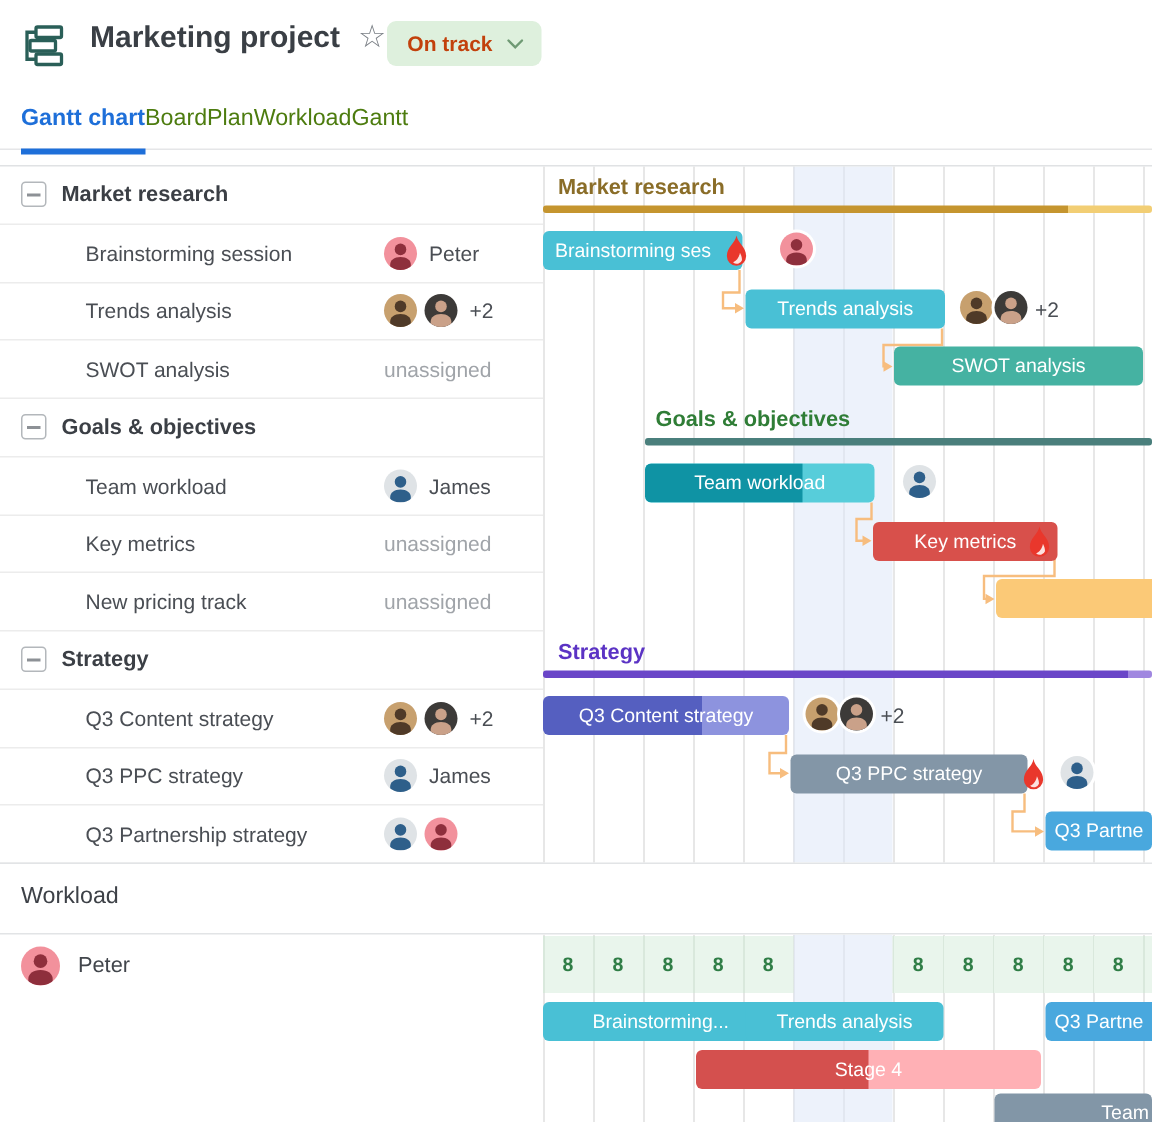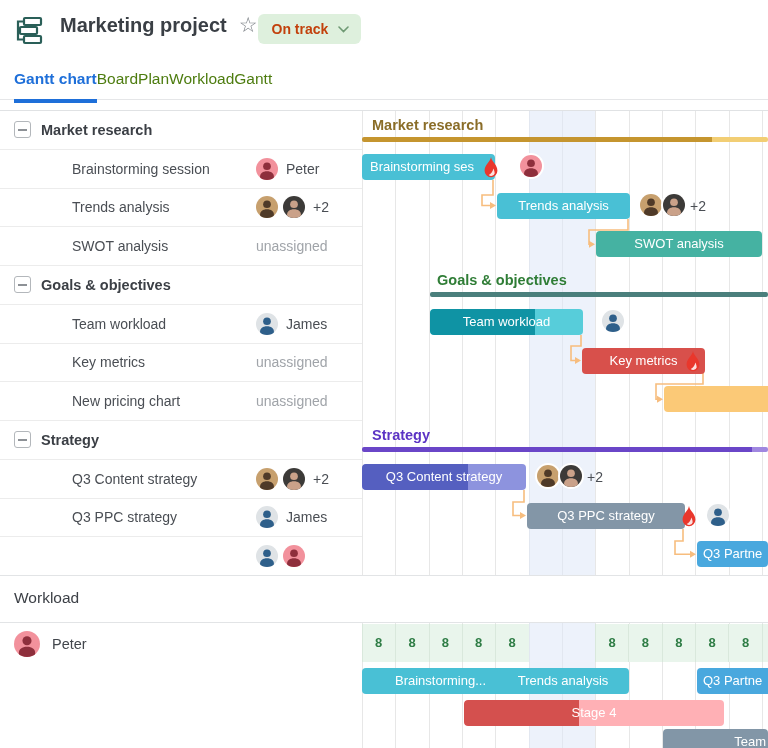--- a/index.html
+++ b/index.html
@@ -23,21 +23,21 @@
   .tab.active { color:#1e6fd9; font-weight:bold; border-bottom:4px solid #1e6fd9; }
   .tabline { position:absolute; top:99px; left:0; width:768px; height:1px; background:#e5e6e8; }
   
   .lp { position:absolute; top:110px; left:0; width:362px; height:465px; border-top:1px solid #e0e2e4; }
   .row { height:38.75px; border-bottom:1px solid #ececec; display:flex; align-items:center;
          position:relative; padding-left:14px; }
   .row.group .glabel { font-size:14.5px; font-weight:bold; color:#3b3f45; margin-left:10px; }
   .minusbox { width:17px; height:17px; border:1.5px solid #b3b7bb; border-radius:3px; position:relative; cursor:pointer; flex:0 0 17px;}
   .minusbox::after { content:""; position:absolute; left:3px; right:3px; top:50%; height:1.6px;
                      margin-top:-0.8px; background:#8d9196; }
-  .row.task { padding-left:72px;text-align:right; }
+  .row.task { padding-left:57px;text-align:right; }
   .tname { font-size:14px; color:#4a4e54; }
   .assign { position:absolute; left:256px; display:flex; align-items:center; gap:5px; }
   .aname { font-size:14px; color:#4a4e54; margin-left:3px; }
   .unass { font-size:14px; color:#a0a4a9; }
   .plus2 { font-size:14px; color:#4a4e54; margin-left:3px; }
   
   .avatar { width:22px; height:22px; border-radius:50%; overflow:hidden; flex:0 0 22px;
             box-shadow:0 0 0 2px #fff; position:relative; }
   .avatar svg { position:absolute; inset:0; width:100%; height:100%; fill:currentColor; }
   .av-peter { background:#f2919c; color:#8e2f3c; }
@@ -93,21 +93,21 @@
   .gstrip { position:absolute; top:1px; height:38px;
             background:repeating-linear-gradient(to right,#d9e8dc 0 1px,#e9f5ec 1px 33.35px); }
   .wnum { position:absolute; top:12px; width:33.35px; text-align:center; font-size:13px;
           font-weight:bold; color:#2f7d46; }
   .wb { position:absolute; height:26px; border-radius:4px; color:#fff; font-size:13px;
         line-height:26px; text-align:center; white-space:nowrap; overflow:hidden; }
   .wb-brain   { top:45px; left:0;     width:157px; background:#49c0d5; }
   .wb-trends  { top:45px; left:135px; width:132px; background:#49c0d5; }
   .wb-partner { top:45px; left:335px; width:71px;  background:#49a8de; border-radius:4px 0 0 4px;
                 text-align:left; padding-left:6px; }
-  .wb-stage   { top:77px; left:102px; width:260px; background:#ffb0b5; }
+  .wb-stage   { top:77px; left:102px; width:230px; background:#ffb0b5; }
   .wb-stage .prog { position:absolute; left:0; top:0; bottom:0; width:115px; background:#d4504e;
                     border-radius:4px 0 0 4px; }
   .wb-plan    { top:106px; left:301px; width:105px; background:#8296a7; border-radius:4px 4px 0 0;
                 text-align:right; padding-right:2px; }
 </style>
 </head>
 <body>
 
 <div class="header">
   <svg class="logo" viewBox="0 0 32 32" fill="none" stroke="#2a5f58" stroke-width="2.2">
@@ -193,21 +193,21 @@
       <span class="aname">James</span>
     </span>
   </div>
   <div class="row task">
     <span class="tname">Key metrics</span>
     <span class="assign">
         <span class="unass">unassigned</span>
       </span>
   </div>
   <div class="row task">
-    <span class="tname">New pricing chart</span>
+    <span class="tname">New pricing track</span>
     <span class="assign">
         <span class="unass">unassigned</span>
       </span>
   </div>
 
   <div class="row group">
     <span class="minusbox"></span>
     <span class="glabel">Strategy</span>
   </div>
   <div class="row task">
@@ -234,20 +234,21 @@
       <span class="avatar av-james">
           <svg viewBox="0 0 24 24">
             <circle cx="12" cy="9" r="4.2"></circle>
             <path d="M12 14.5c-4.6 0-7.5 2.4-7.5 5.5v4h15v-4c0-3.1-2.9-5.5-7.5-5.5z"></path>
           </svg>
         </span>
       <span class="aname">James</span>
     </span>
   </div>
   <div class="row task">
+    <span class="tname">Q3 Partnership strategy</span>
     <span class="assign">
       <span class="avatar av-james">
           <svg viewBox="0 0 24 24">
             <circle cx="12" cy="9" r="4.2"></circle>
             <path d="M12 14.5c-4.6 0-7.5 2.4-7.5 5.5v4h15v-4c0-3.1-2.9-5.5-7.5-5.5z"></path>
           </svg>
         </span>
       <span class="avatar av-peter">
           <svg viewBox="0 0 24 24">
             <circle cx="12" cy="9" r="4.2"></circle>

